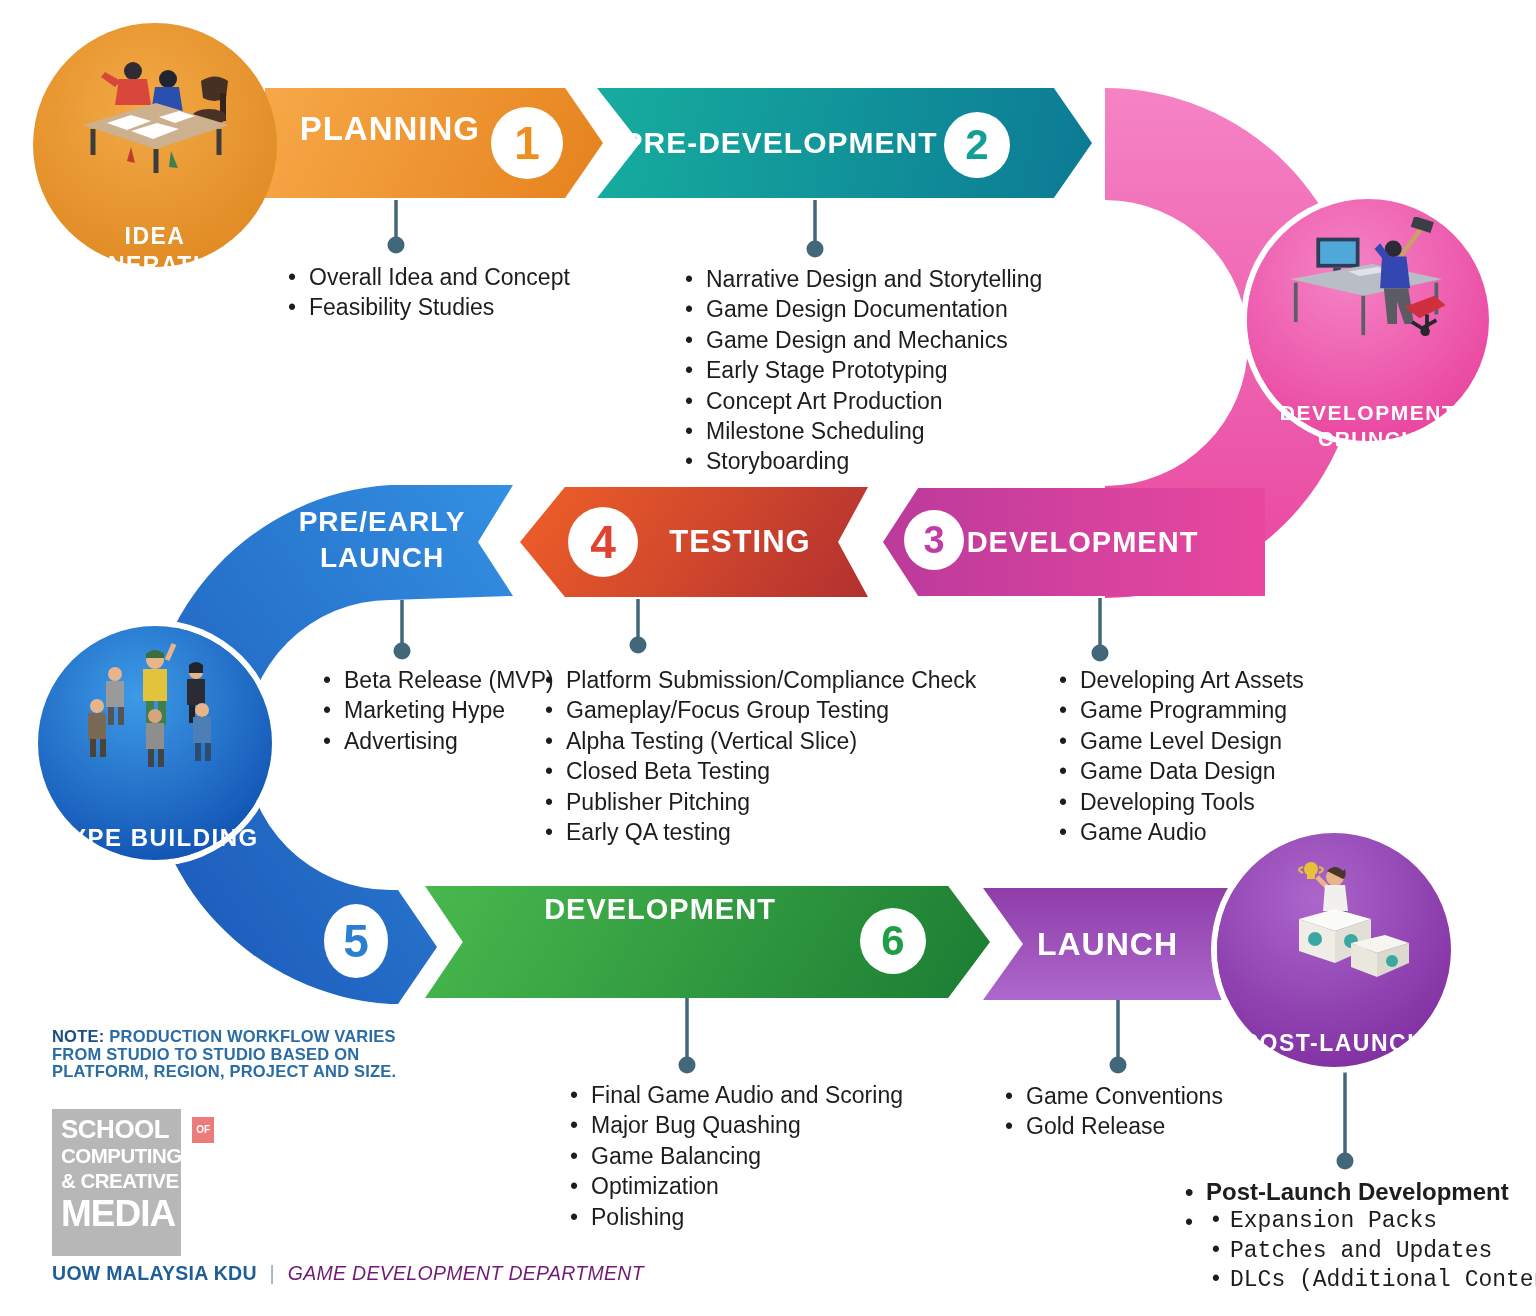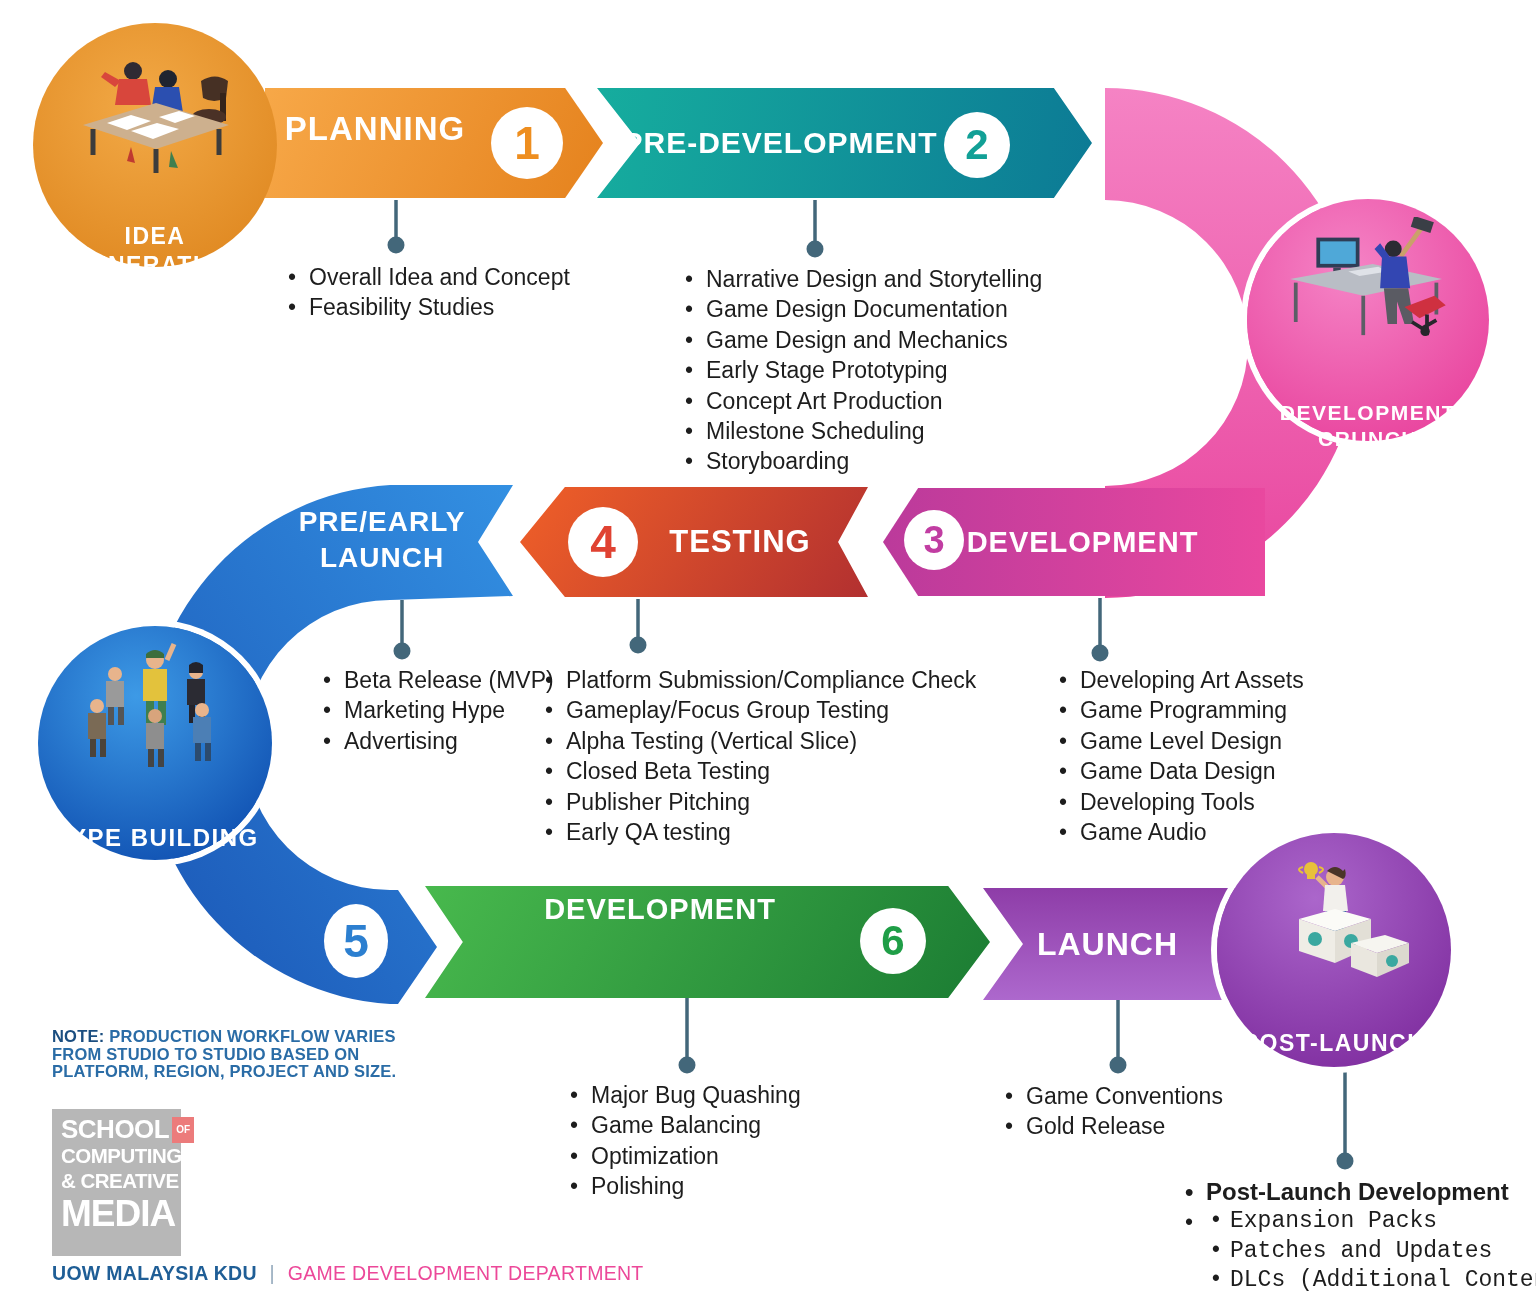--- a/index.html
+++ b/index.html
@@ -19,29 +19,29 @@
   .blist li::before{content:"\2022";position:absolute;left:5px;}
   .pl-title{font-weight:bold;font-size:24px;}
   .sublist{list-style:none;margin:0;padding:0 0 0 24px;}
   .sublist li{position:relative;padding-left:26px;line-height:29.5px;white-space:nowrap;font-family:Liberation Mono, monospace;}
   .sublist li::before{content:"\2022";position:absolute;left:5px;}
   .note{position:absolute;left:52px;top:1028px;font-size:16.5px;line-height:17.5px;
         font-weight:bold;color:#2a6ca6;letter-spacing:0.2px;}
   .note-bold{color:#1b4e80;margin-right:5px;}
   .logo-box{position:absolute;left:52px;top:1109px;width:129px;height:147px;background:#b7b7b7;
             color:#fff;font-weight:bold;padding:6px 0 0 9px;box-sizing:border-box;letter-spacing:-0.5px;}
-  .logo-row1{display:flex;align-items:flex-end;font-size:26px;line-height:28px;}
+  .logo-row1{display:flex;align-items:flex-end;font-size:26px;line-height:28px;gap:20px;}
   .logo-of{background:#ec7b7b;color:#fff;font-size:10px;letter-spacing:0;line-height:1;
            padding:8px 4px;margin-left:3px;margin-top:2px;}
   .logo-mid{font-size:20.5px;line-height:25px;}
   .logo-media{font-size:37px;line-height:42px;letter-spacing:-1px;}
   .footer{position:absolute;left:52px;top:1262px;font-size:19.5px;letter-spacing:0.3px;}
   .footer-org{color:#1f5e96;font-weight:bold;}
   .footer-sep{color:#93a9bc;margin:0 7px;}
-  .footer-dept{color:#ec4899;}
+  .footer-dept{color:#701a75;font-style:italic;}
 </style>
 </head>
 <body>
 
 <div class="canvas">
 
   <svg class="layer" width="1536" height="1316" viewBox="0 0 1536 1316">
     <defs>
       <linearGradient id="pinkGrad" x1="0" y1="0" x2="0" y2="1">
         <stop offset="0" stop-color="#f583c4"></stop>
@@ -97,21 +97,21 @@
               clip-path:polygon(9.2% 0,100% 0,100% 100%,9.2% 100%,0 50%);"></div>
 
   <div class="arrow" style="left:425px;top:886px;width:565px;height:112px;
               background:linear-gradient(120deg,#48b94d,#1b7c33);
               clip-path:polygon(0 0,92.6% 0,100% 50%,92.6% 100%,0 100%,6.7% 50%);"></div>
 
   <div class="arrow" style="left:983px;top:888px;width:272px;height:112px;
               background:linear-gradient(180deg,#8e3da8,#ad68cd);
               clip-path:polygon(0 0,100% 0,94% 25%,91.5% 50%,94% 75%,100% 100%,0 100%,14.7% 50%);"></div>
 
-  <div class="arrow-label" style="left:270px;top:88px;width:210px;height:82px;font-size:33px;">
+  <div class="arrow-label" style="left:270px;top:88px;width:210px;height:82px;font-size:33px;align-items:flex-end;">
     <span>PLANNING</span>
   </div>
   <div class="arrow-label" style="left:615px;top:88px;width:330px;height:110px;font-size:30px;">
     <span>PRE-DEVELOPMENT</span>
   </div>
   <div class="arrow-label" style="left:640px;top:487px;width:200px;height:110px;font-size:31px;">
     <span>TESTING</span>
   </div>
   <div class="arrow-label" style="left:970px;top:488px;width:225px;height:108px;font-size:29px;">
     <span>DEVELOPMENT</span>
@@ -312,20 +312,21 @@
   <ul class="blist" style="left:1054px;top:665px;">
     <li>Developing Art Assets</li>
     <li>Game Programming</li>
     <li>Game Level Design</li>
     <li>Game Data Design</li>
     <li>Developing Tools</li>
     <li>Game Audio</li>
   </ul>
 
   <ul class="blist" style="left:565px;top:1080px;">
+    <li>Final Game Audio and Scoring</li>
     <li>Major Bug Quashing</li>
     <li>Game Balancing</li>
     <li>Optimization</li>
     <li>Polishing</li>
   </ul>
 
   <ul class="blist" style="left:1000px;top:1081px;">
     <li>Game Conventions</li>
     <li>Gold Release</li>
   </ul>

